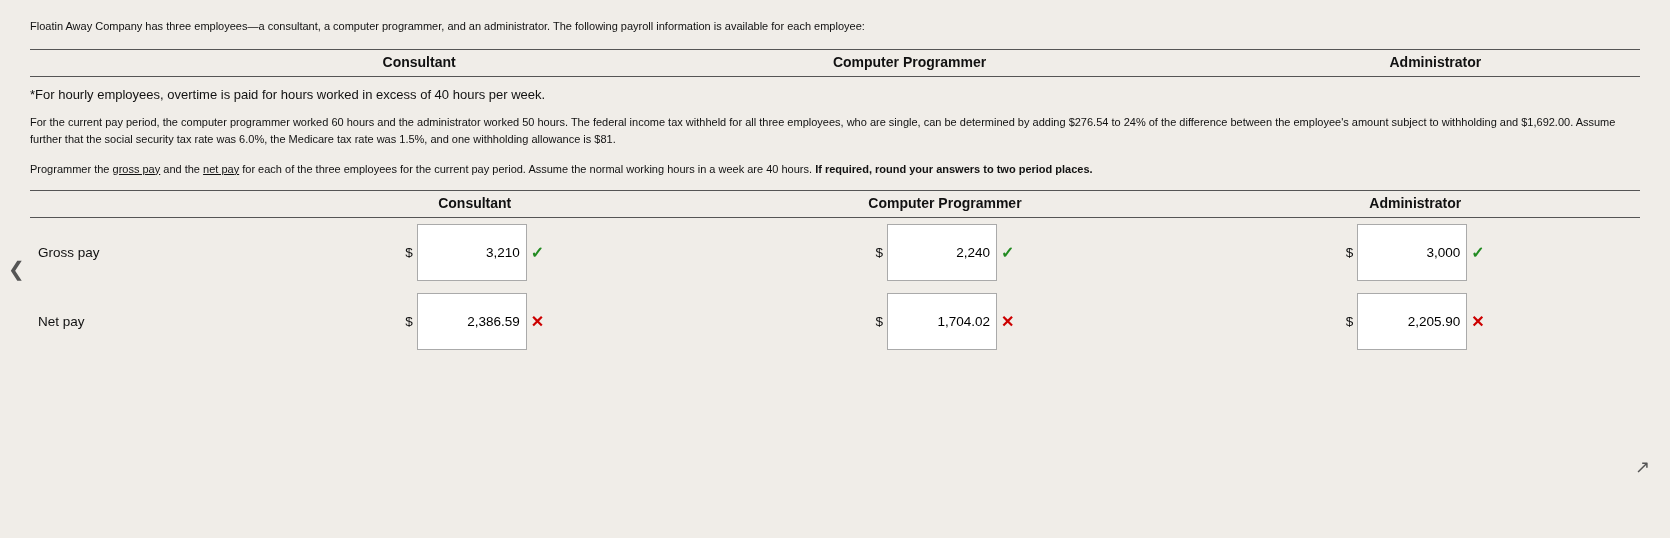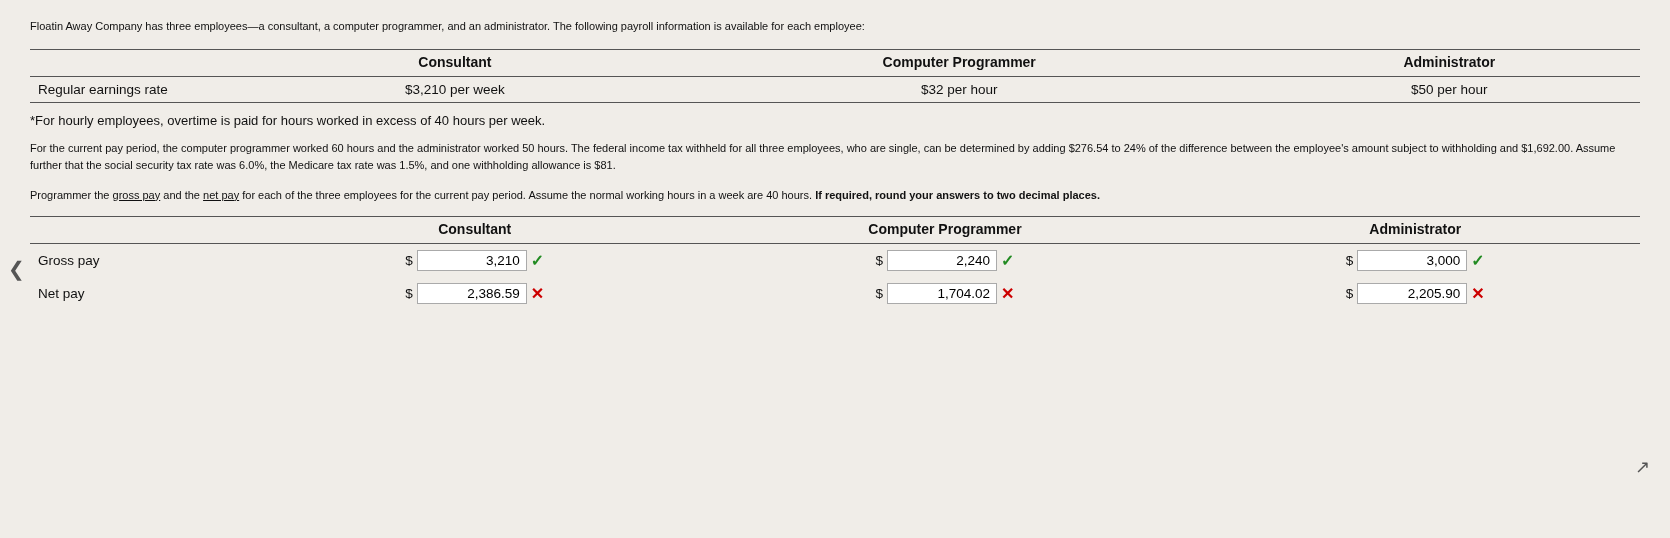--- a/index.html
+++ b/index.html
@@ -116,21 +116,21 @@
 
     .dollar-sign {
       font-size: 13.5px;
     }
 
     .answer-input {
       border: 1px solid #aaa;
       background: #fff;
       width: 110px;
       text-align: right;
-      padding: 2px 6px;
+      padding: 20px 6px;
       font-size: 13.5px;
       font-family: Arial, sans-serif;
     }
 
     .check-icon {
       color: #228B22;
       font-size: 16px;
       font-weight: bold;
     }
 
@@ -173,35 +173,29 @@
 <table class="payroll-table">
   <thead>
     <tr>
       <th class="col-label"></th>
       <th>Consultant</th>
       <th>Computer Programmer</th>
       <th>Administrator</th>
     </tr>
   </thead>
   <tbody>
-    <tr>
-      <td>Regular earnings rate</td>
-      <td>$3,210 per week</td>
-      <td>$32 per hour</td>
-      <td>$50 per hour</td>
-    </tr>
   </tbody>
 </table>
 
 <p class="footnote">*For hourly employees, overtime is paid for hours worked in excess of 40 hours per week.</p>
 
 <p class="body-text">For the current pay period, the computer programmer worked 60 hours and the administrator worked 50 hours. The federal income tax withheld for all three employees, who are single, can be determined by adding $276.54 to 24% of the difference between the employee's amount subject to withholding and $1,692.00. Assume further that the social security tax rate was 6.0%, the Medicare tax rate was 1.5%, and one withholding allowance is $81.</p>
 
 <p class="body-text">
-  <span>Programmer the </span><span class="underline-text">gross pay</span><span> and the </span><span class="underline-text">net pay</span><span> for each of the three employees for the current pay period. Assume the normal working hours in a week are 40 hours. </span><span class="bold-text">If required, round your answers to two decimal places.</span>
+  <span>Programmer the </span><span class="underline-text">gross pay</span><span> and the </span><span class="underline-text">net pay</span><span> for each of the three employees for the current pay period. Assume the normal working hours in a week are 40 hours. </span><span class="bold-text">If required, round your answers to two period places.</span>
 </p>
 
 <table class="answer-table">
   <thead>
     <tr>
       <th class="col-label"></th>
       <th>Consultant</th>
       <th>Computer Programmer</th>
       <th>Administrator</th>
     </tr>

